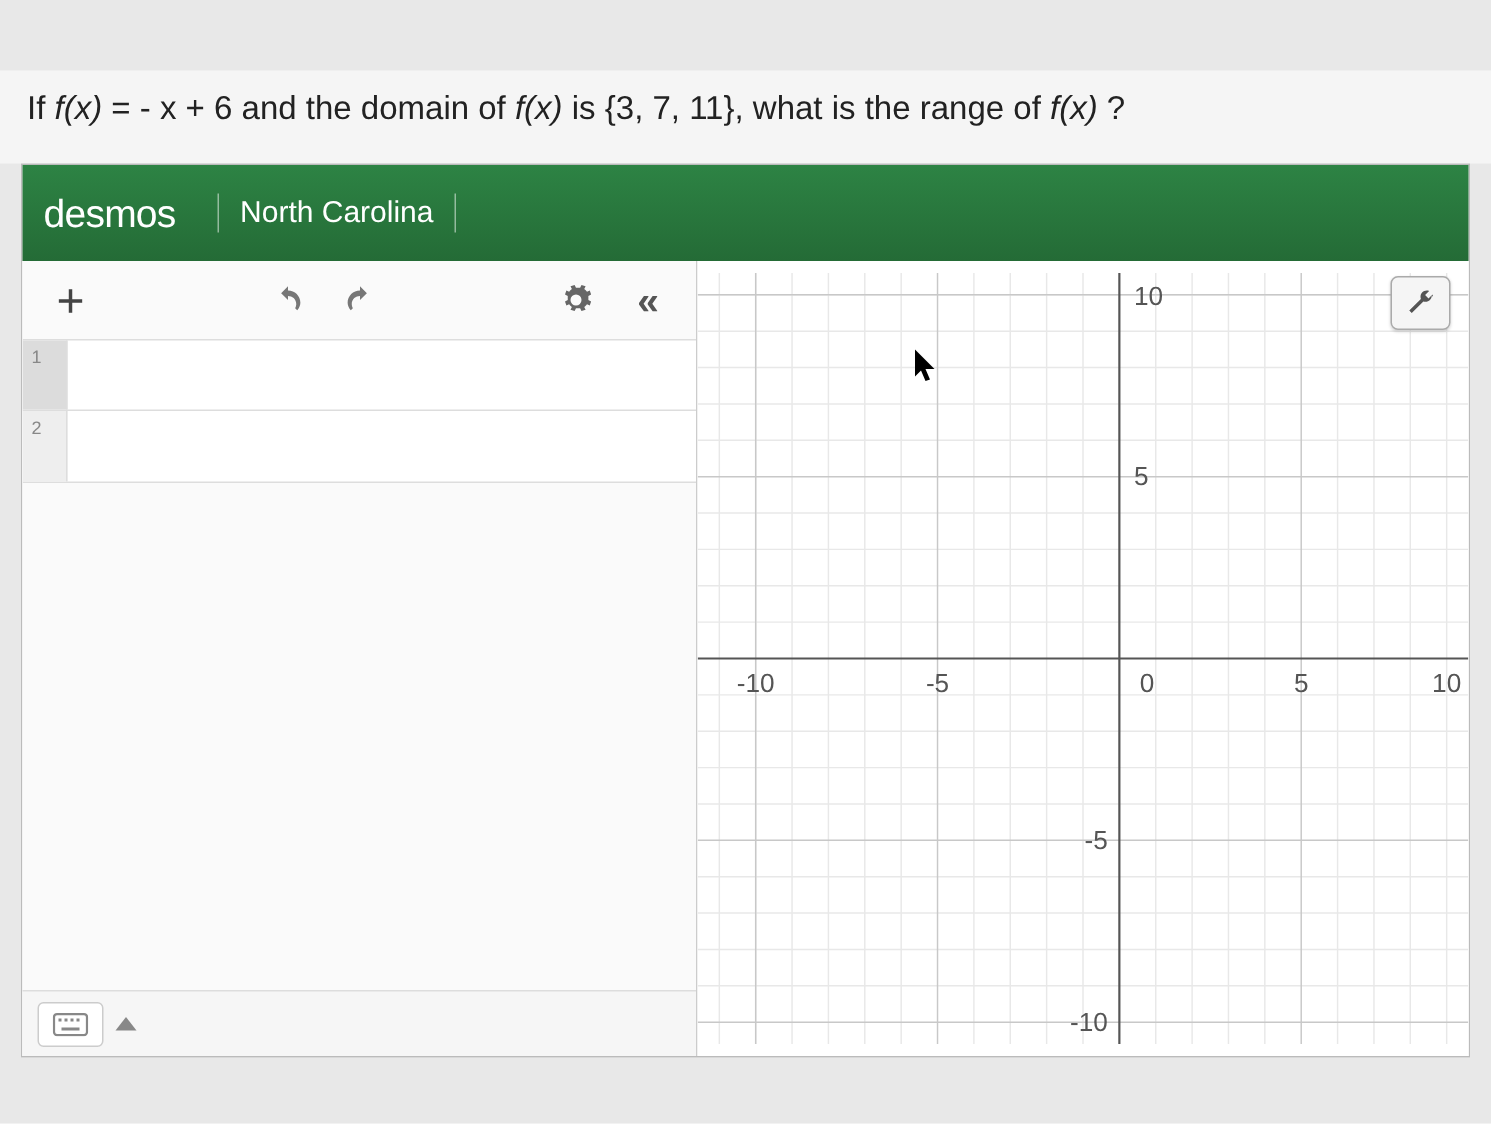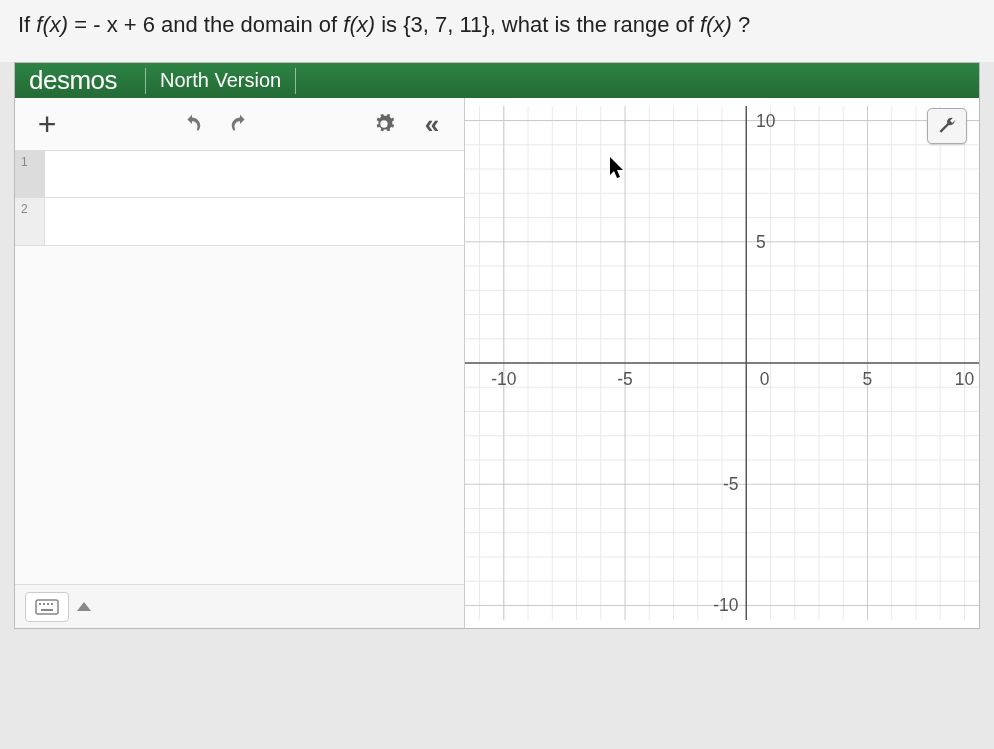--- a/index.html
+++ b/index.html
@@ -9,32 +9,33 @@
     width: 994px;
     height: 749px;
     overflow: hidden;
     color: #333;
   }
   .question {
     padding: 12px 18px 24px 18px;
     font-size: 22px;
     color: #222;
     background: #f5f5f5;
+    margin-top: 47px;
   }
   .question em { font-style: italic; }
   .calc-wrapper {
     margin: 0 14px;
     border: 1px solid #bbb;
     background: #fff;
   }
   .desmos-header {
     background: #2a7a3f;
     background: linear-gradient(#2d8344, #246b36);
     color: #fff;
-    height: 35px;
+    height: 64px;
     display: flex;
     align-items: center;
     padding: 0 14px;
     font-size: 20px;
     text-align: center;
   }
   .desmos-logo {
     font-weight: 400;
     font-size: 26px;
     letter-spacing: -0.5px;
@@ -171,21 +172,21 @@
   <em>f(x)</em>
   <span>  is {3, 7, 11},  what is the range of </span>
   <em>f(x)</em>
   <span> ?</span>
 </div>
 
 <div class="calc-wrapper">
   <div class="desmos-header">
     <span class="desmos-logo">desmos</span>
     <span class="header-sep"></span>
-    <span>North Version</span>
+    <span>North Carolina</span>
     <span class="header-sep"></span>
   </div>
   <div class="calc-body">
 
     <div class="expr-panel">
       <div class="expr-toolbar">
         <div class="toolbar-btn plus-btn">+</div>
         <div class="spacer-flex"></div>
         <div class="toolbar-btn">
           <svg viewBox="0 0 24 24">

